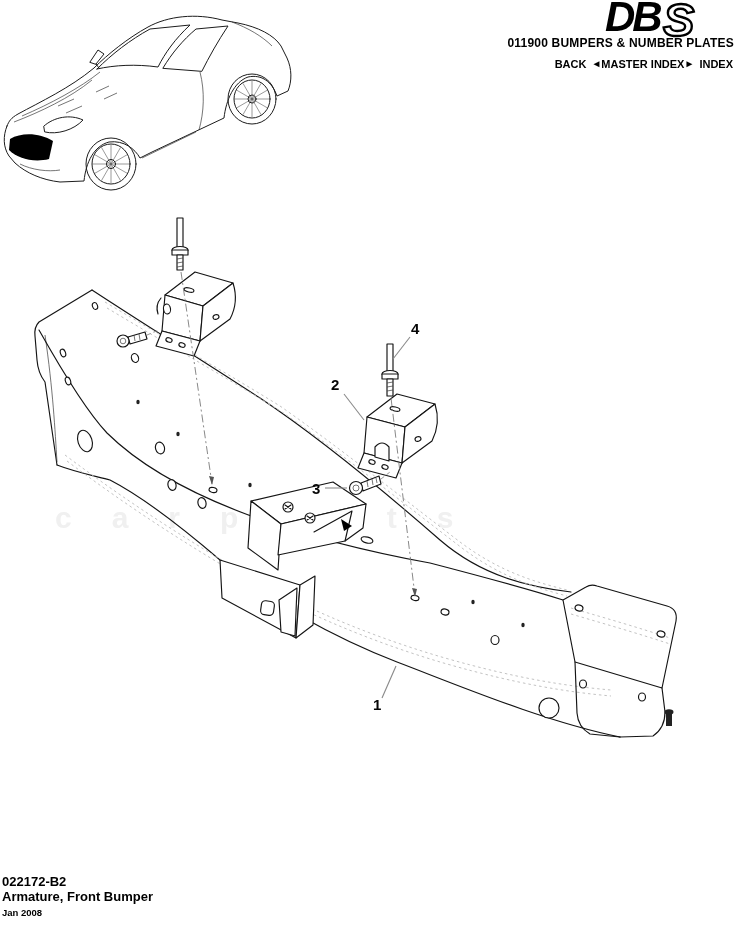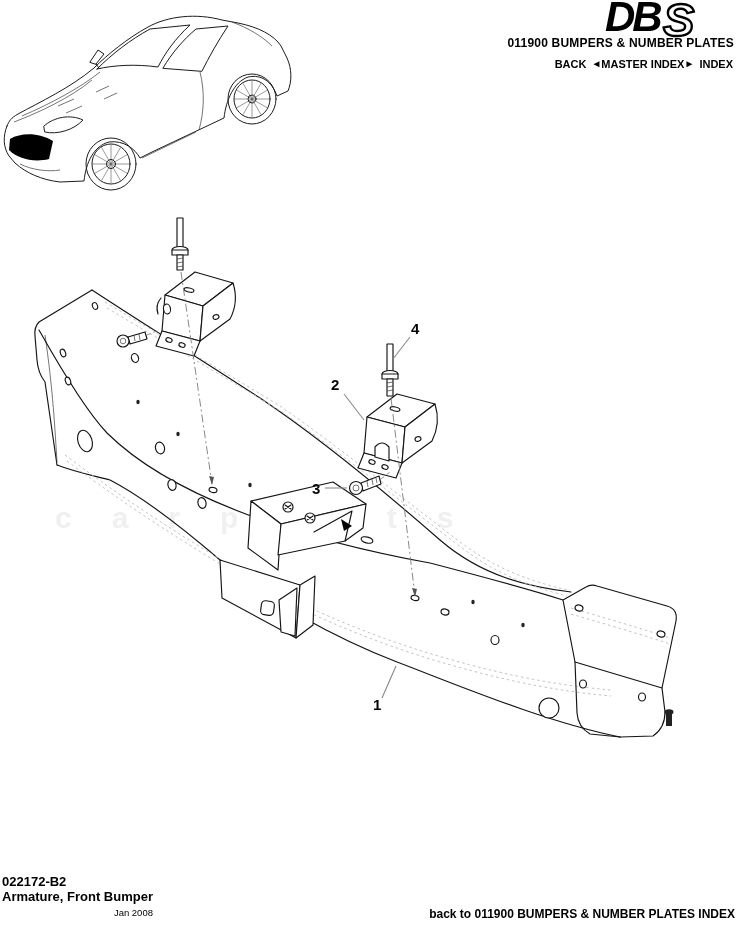--- a/index.html
+++ b/index.html
@@ -26,21 +26,21 @@
   .num{font-family:"Liberation Sans",sans-serif;font-size:15px;font-weight:bold;fill:#050505;}
   .wm{font-family:"Liberation Sans",sans-serif;font-size:30px;font-weight:bold;
       fill:#f0f0f0;letter-spacing:40px;}
   .carink{stroke:#1c1c1c;fill:none;stroke-width:1;stroke-linejoin:round;stroke-linecap:round;}
   .spoke{stroke:#555;stroke-width:.6;}
   .thin{stroke:#3a3a3a;stroke-width:.7;fill:none;}
   
   .footer-left{position:absolute;left:2px;top:874px;line-height:1.18;}
   .f-num{font-size:13px;font-weight:bold;}
   .f-name{font-size:13px;font-weight:bold;}
-  .f-date{font-size:9.5px;font-weight:normal;margin-top:2px;text-align:right;}
+  .f-date{font-size:9.5px;font-weight:bold;margin-top:2px;}
   .footer-link{position:absolute;right:2px;top:907px;font-size:12px;font-weight:bold;
                color:#000;text-decoration:none;cursor:pointer;white-space:nowrap;}
 </style>
 </head>
 <body>
 
 <div class="page">
 
   <svg class="car" width="292" height="200" viewBox="0 0 292 200">
 
@@ -266,15 +266,14 @@
       <path class="leader" d="M395,127 L378,149"></path>
       <text class="num" x="396" y="124">4</text>
     </g>
   </svg>
 
   <div class="footer-left">
     <div class="f-num">022172-B2</div>
     <div class="f-name">Armature, Front Bumper</div>
     <div class="f-date">Jan 2008</div>
   </div>
-  <a class="footer-link">back to 011900 BUMPERS &amp; NUMBER PLATES INDEX</a>
 
 </div>
 
 </body></html>

